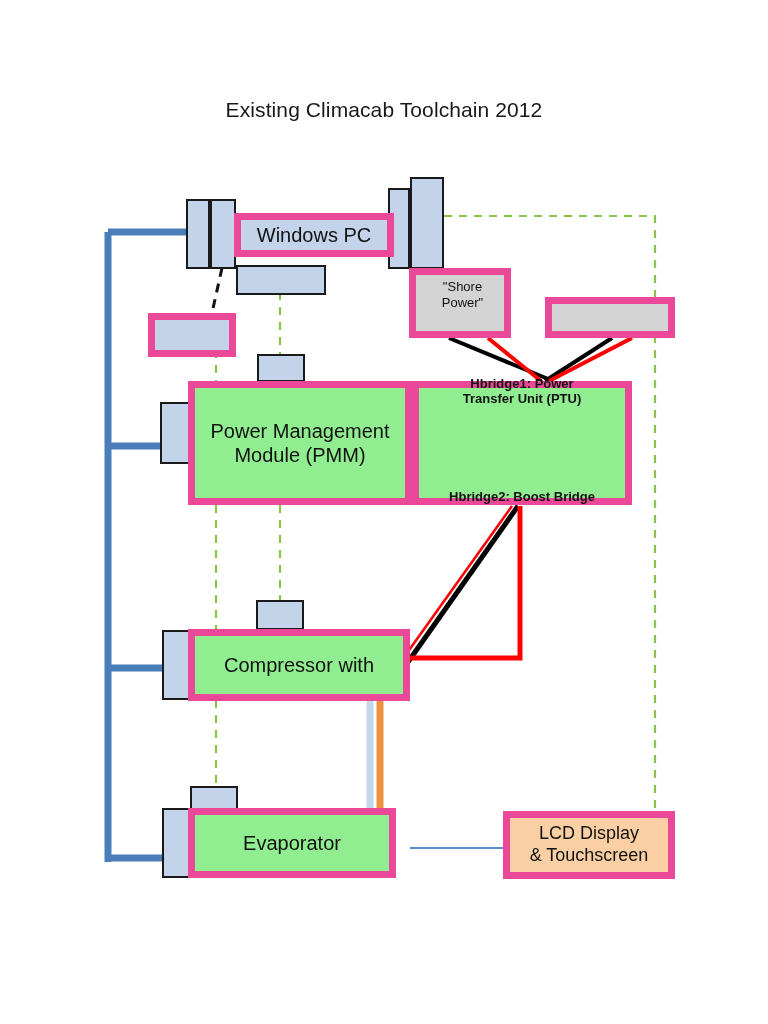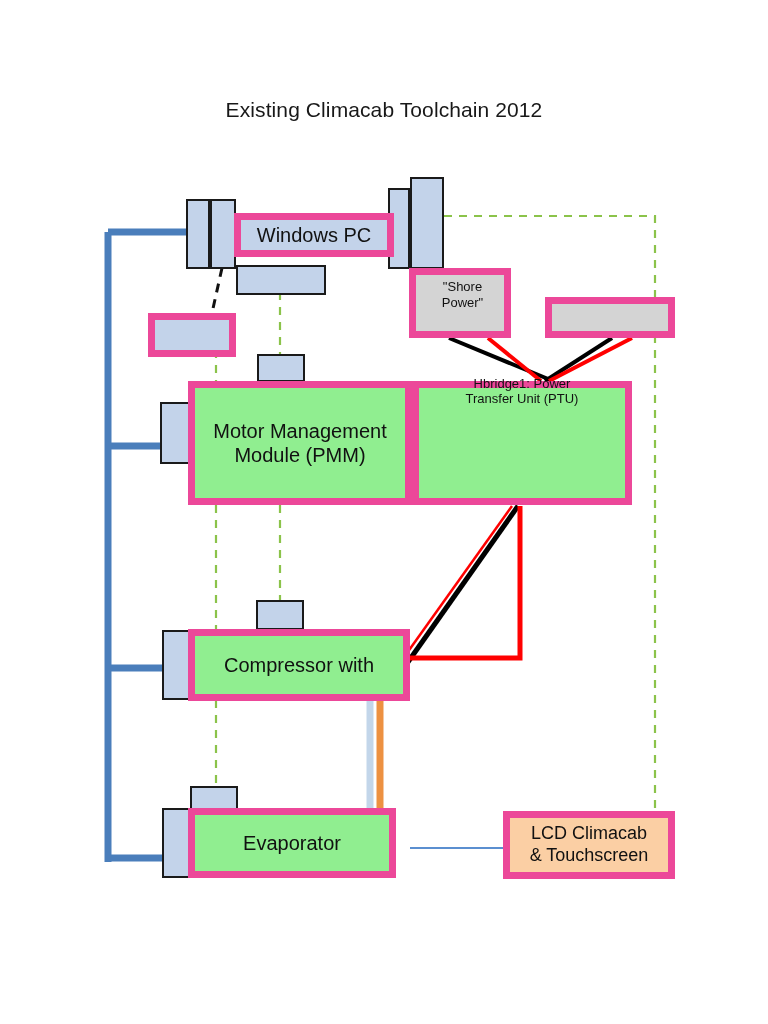--- a/index.html
+++ b/index.html
@@ -140,31 +140,32 @@
 </div>
 <div class="node gray label-small" style="left:545px; top:297px; width:130px; height:41px;">
   <span></span>
 </div>
 
 <div class="plain blue" style="left:257px; top:354px; width:48px; height:28px;"></div>
 <div class="plain blue" style="left:160px; top:402px; width:30px; height:62px;"></div>
 
 <div class="node green label-big" style="left:188px; top:381px; width:224px; height:124px;">
   <div>
-    <div>Motor Management</div>
+    <div>Power Management</div>
     <div>Module (PMM)</div>
   </div>
 </div>
 
 <div class="node green" style="left:412px; top:381px; width:220px; height:124px; padding:0;">
-  <div class="stack" style="left:0; top:0; width:220px; height:147px; position:relative;">
+  <div class="stack" style="left:0; top:0; width:220px; height:147px; position:relative;font-weight:bold;">
     <div>
       <div>Hbridge1: Power</div>
       <div>Transfer Unit (PTU)</div>
     </div>
+    <div>Hbridge2: Boost Bridge</div>
   </div>
 </div>
 
 <div class="plain blue" style="left:256px; top:600px; width:48px; height:30px;"></div>
 <div class="plain blue" style="left:162px; top:630px; width:28px; height:70px;"></div>
 
 <div class="node green label-big" style="left:188px; top:629px; width:222px; height:72px;">
   <div>
     <div>Compressor with</div>
   </div>
@@ -172,16 +173,16 @@
 
 <div class="plain blue" style="left:190px; top:786px; width:48px; height:25px;"></div>
 <div class="plain blue" style="left:162px; top:808px; width:28px; height:70px;"></div>
 
 <div class="node green label-big" style="left:188px; top:808px; width:208px; height:70px;">
   <span>Evaporator</span>
 </div>
 
 <div class="node peach label-mid" style="left:503px; top:811px; width:172px; height:68px;">
   <div>
-    <div>LCD Climacab</div>
+    <div>LCD Display</div>
     <div>&amp; Touchscreen</div>
   </div>
 </div>
 
 </body></html>

